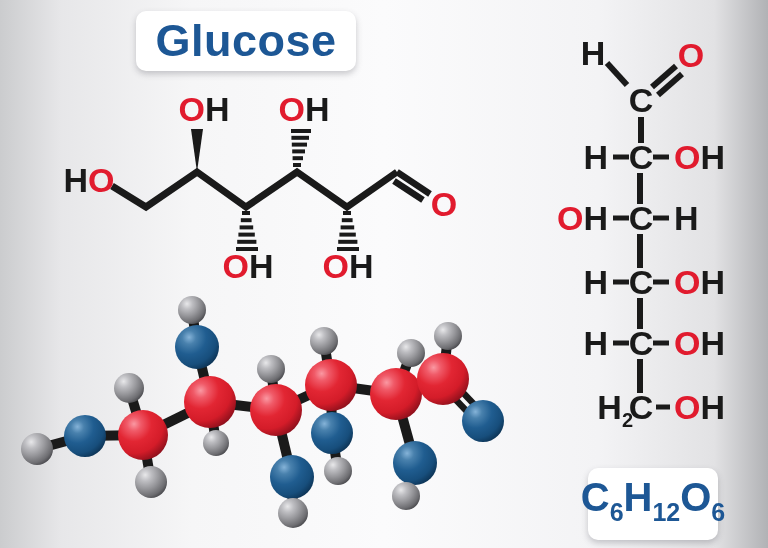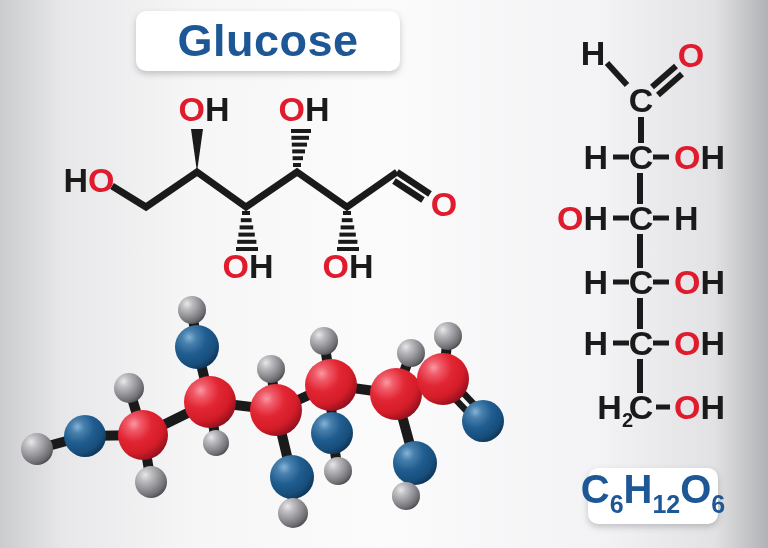--- a/index.html
+++ b/index.html
@@ -6,23 +6,23 @@
   .stage{
     position:relative;width:768px;height:548px;overflow:hidden;
     font-family:"Liberation Sans",sans-serif;
     background:linear-gradient(90deg,#cbccce 0%,#e7e7e9 8%,#f6f6f7 25%,#fbfbfc 50%,#f3f3f5 78%,#e2e2e4 93%,#b1b2b5 100%);
   }
   .card{
     position:absolute;background:#ffffff;border-radius:10px;
     box-shadow:0 3px 6px rgba(70,70,80,.28);
     display:flex;align-items:center;justify-content:center;
   }
-  .title-card{left:136px;top:11px;width:264px;height:60px;}
+  .title-card{left:136px;top:11px;width:220px;height:60px;}
   .title-card span{font-size:45px;font-weight:bold;letter-spacing:.5px;}
-  .formula-card{left:588px;top:468px;width:130px;height:56px;align-items:center;}
+  .formula-card{left:588px;top:468px;width:130px;height:72px;align-items:center;}
   #formula{font-size:40px;font-weight:bold;line-height:60px;}
   #formula .sub{font-size:25px;vertical-align:-10px;}
   svg{position:absolute;display:block;}
   #skeletal{left:40px;top:85px;}
   #fischer{left:545px;top:25px;}
   #model{left:10px;top:285px;}
   svg text{font-family:"Liberation Sans",sans-serif;font-weight:bold;}
 </style>
 </head>
 <body>

